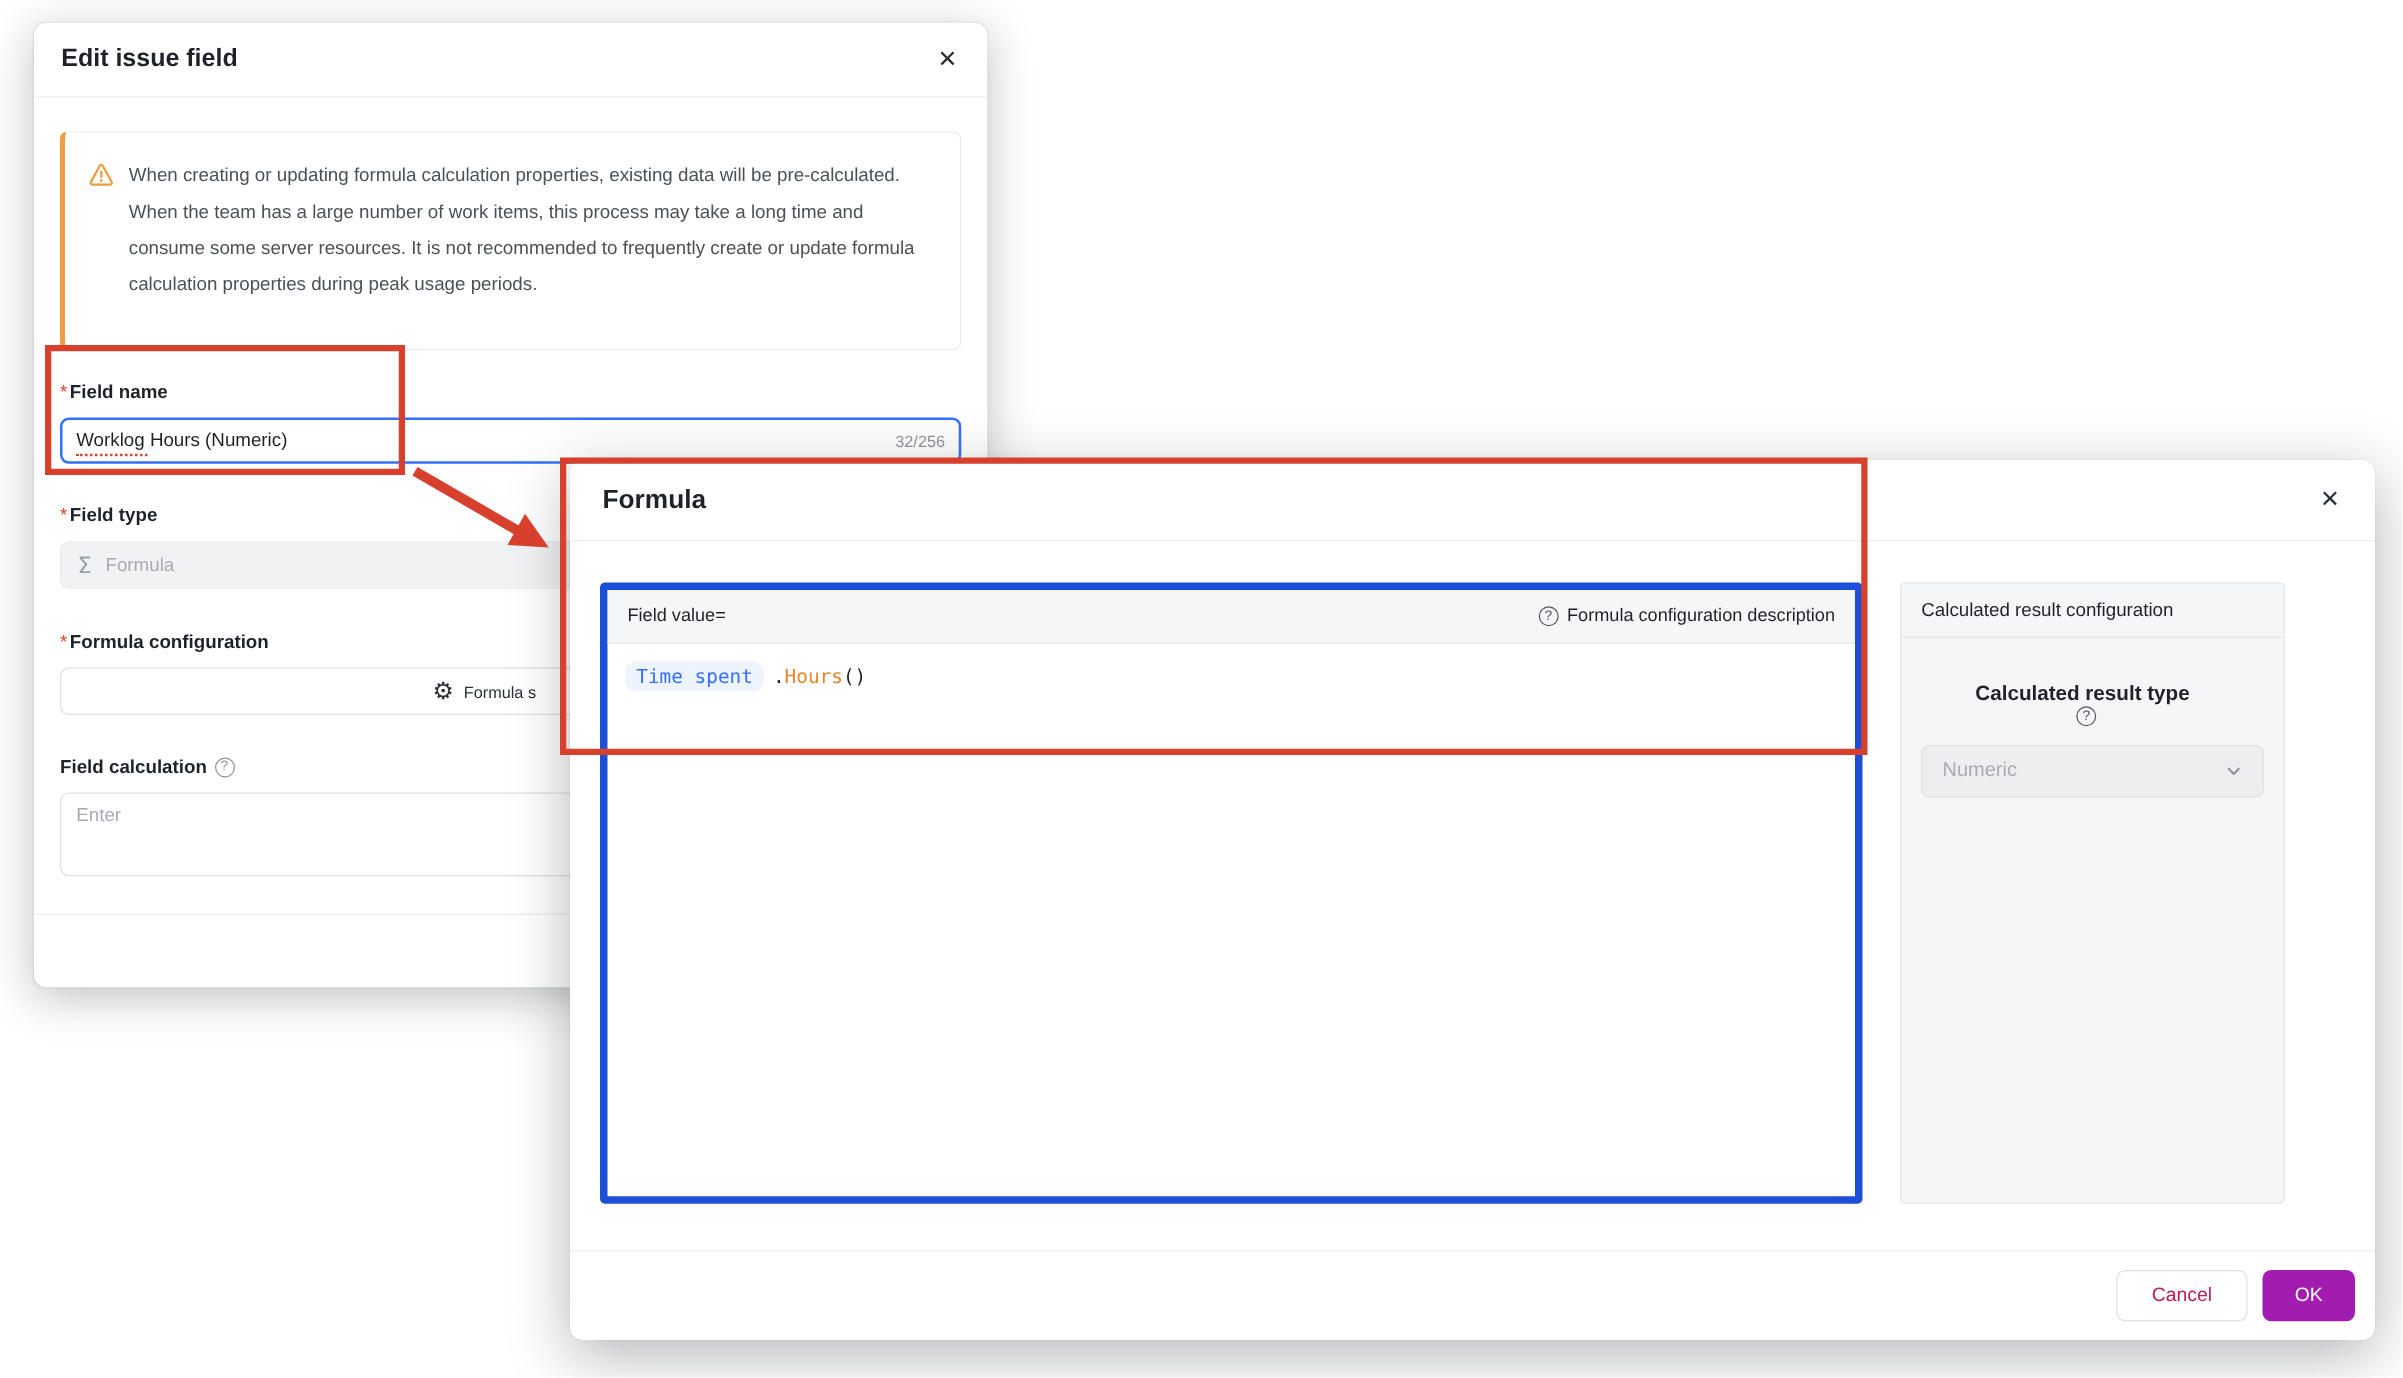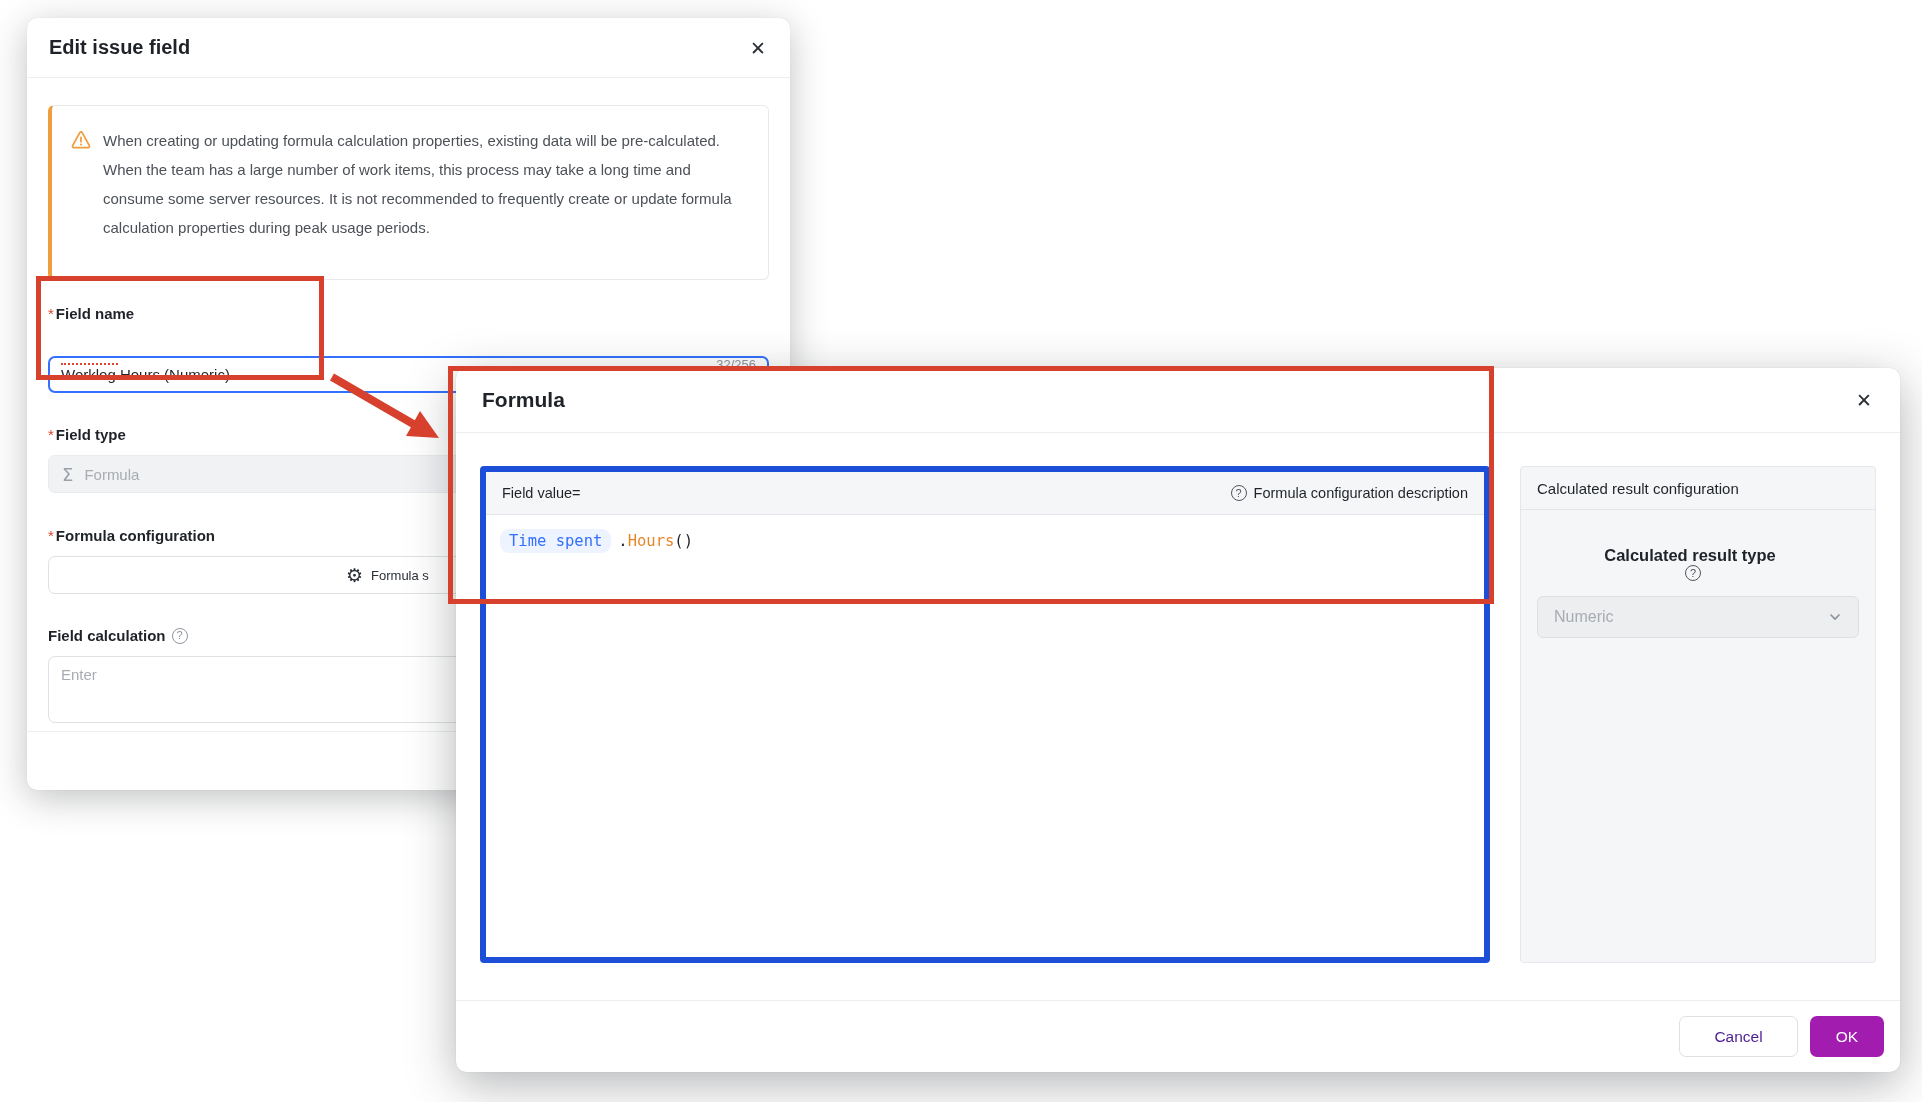--- a/index.html
+++ b/index.html
@@ -34,21 +34,21 @@
   .warning-text { font-size: 15px; line-height: 29px; color: #4c5158; width: 648px; }
 
   .field-label { display: flex; align-items: center; font-size: 15px; font-weight: 700; color: #1f2329; }
   .req-star { color: #e0442c; font-weight: 400; margin-right: 2px; font-size: 15px; }
 
   .lbl-field-name { margin-top: 25px; }
   .input-wrap { position: relative; margin-top: 12px; }
   .text-input {
     width: 721px; height: 37px; border: 2px solid #3370ff; border-radius: 7px;
     padding: 0 70px 0 11px; font-size: 15px; color: #1f2329; outline: none;
-    font-family: "Liberation Sans", sans-serif; background: #fff; margin-top: 22px;
+    font-family: "Liberation Sans", sans-serif; background: #fff;
   }
   .spell-squiggle {
     position: absolute; left: 13px; top: 27px; width: 57px; height: 4px;
     border-bottom: 2px dotted #e0442c;
   }
   .char-counter {
     position: absolute; right: 13px; top: 50%; transform: translateY(-50%);
     font-size: 13px; color: #8f959e;
   }
 
@@ -118,21 +118,21 @@
   .editor-body { padding: 14px 14px; font-family: "DejaVu Sans Mono", monospace; font-size: 15.5px; cursor: text; height: 454px; }
   .code-line { display: flex; align-items: center; }
   .tok-field {
     color: #3370ff; background: #eef4ff; border-radius: 9px; padding: 3px 9px;
   }
   .tok-plain { color: #1f2329; margin-left: 7px; }
   .tok-method { color: #e8862a; }
   .tok-parens { color: #1f2329; }
 
   .result-panel {
-    width: 356px; height: 497px; margin-left: 30px;
+    width: 308px; height: 497px; margin-left: 30px;
     background: #f5f6f7; border: 1px solid #e4e6e9; border-radius: 4px; overflow: hidden;
   }
   .result-header {
     height: 43px; border-bottom: 1px solid #e3e5e8; display: flex; align-items: center;
     padding: 0 16px; font-size: 15px; color: #1f2329;
   }
   .result-type-label {
     margin: 36px 16px 0 0; display: flex; align-items: center;
     font-size: 16.5px; font-weight: 700; color: #1f2329; flex-direction: column;
   }
@@ -142,21 +142,21 @@
     justify-content: space-between; padding: 0 16px; cursor: default;
   }
   .result-select .sel-text { font-size: 16px; color: #a8abb2; }
 
   .modal2 .m-footer {
     position: absolute; left: 0; right: 0; top: 632px; bottom: 0;
     border-top: 1px solid #eceef0; display: flex; align-items: center; justify-content: flex-end;
     padding-right: 16px;
   }
   .btn { height: 41px; border-radius: 7px; font-size: 15.5px; display: flex; align-items: center; justify-content: center; cursor: pointer; font-family: "Liberation Sans", sans-serif; }
-  .btn-cancel { width: 119px; background: #fff; border: 1px solid #dee0e3; color: #4c1d95; }
+  .btn-cancel { width: 105px; background: #fff; border: 1px solid #dee0e3; color: #be185d; }
   .btn-ok { width: 74px; background: #a21caf; border: none; color: #fff; margin-left: 12px; }
 
   
   .anno-rect { position: absolute; border: 5px solid #d6402c; z-index: 3; pointer-events: none; }
   .anno-rect-1 { left: 36px; top: 276px; width: 288px; height: 104px; }
   .anno-rect-2 { left: 448px; top: 366px; width: 1046px; height: 238px; }
   .anno-arrow { position: absolute; left: 322px; top: 368px; z-index: 3; pointer-events: none; }
 </style>
 </head>
 <body>

